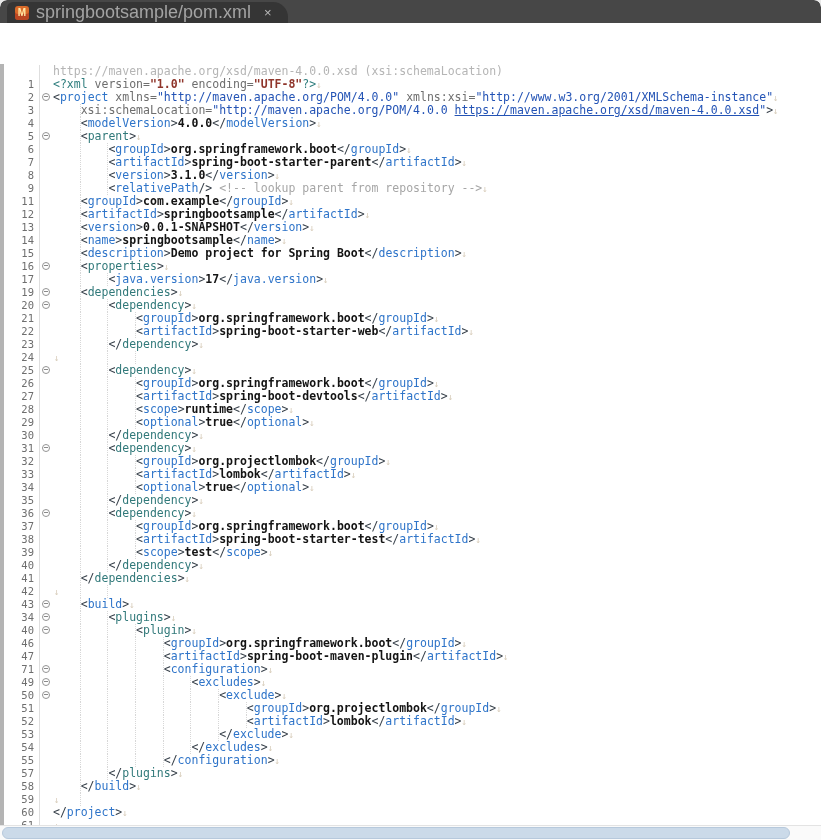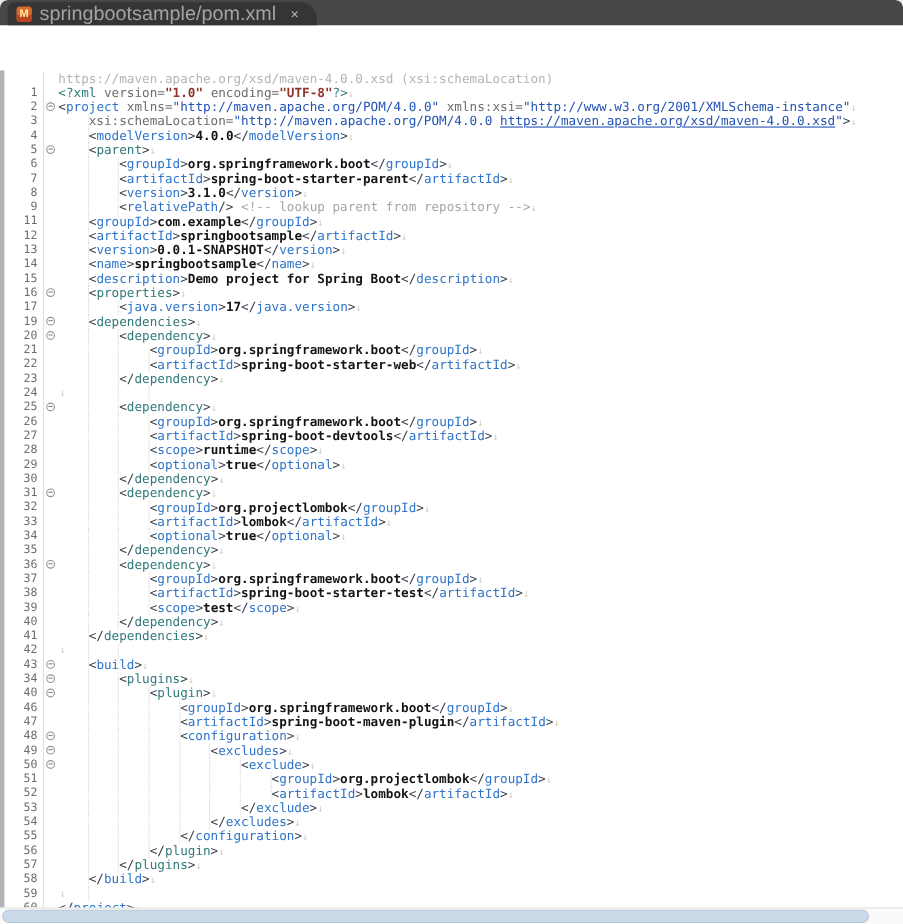--- a/index.html
+++ b/index.html
@@ -110,29 +110,28 @@
         <div class="row"><div class="g-num">38</div><div class="g-fold"></div><div class="code"><span class="iu"></span><span class="iu"></span><span class="iu"></span><span class="br">&lt;</span><span class="bt">artifactId</span><span class="br">&gt;</span><span class="tx">spring-boot-starter-test</span><span class="br">&lt;/</span><span class="bt">artifactId</span><span class="br">&gt;</span><span class="eol">↓</span></div></div>
         <div class="row"><div class="g-num">39</div><div class="g-fold"></div><div class="code"><span class="iu"></span><span class="iu"></span><span class="iu"></span><span class="br">&lt;</span><span class="bt">scope</span><span class="br">&gt;</span><span class="tx">test</span><span class="br">&lt;/</span><span class="bt">scope</span><span class="br">&gt;</span><span class="eol">↓</span></div></div>
         <div class="row"><div class="g-num">40</div><div class="g-fold"></div><div class="code"><span class="iu"></span><span class="iu"></span><span class="br">&lt;/</span><span class="tt">dependency</span><span class="br">&gt;</span><span class="eol">↓</span></div></div>
         <div class="row"><div class="g-num">41</div><div class="g-fold"></div><div class="code"><span class="iu"></span><span class="br">&lt;/</span><span class="tt">dependencies</span><span class="br">&gt;</span><span class="eol">↓</span></div></div>
         <div class="row"><div class="g-num">42</div><div class="g-fold"></div><div class="code"><span class="iu"></span><span class="iu"></span><span class="eol abs">↓</span></div></div>
         <div class="row"><div class="g-num">43</div><div class="g-fold"><span class="fold-dot"></span></div><div class="code"><span class="iu"></span><span class="br">&lt;</span><span class="bt">build</span><span class="br">&gt;</span><span class="eol">↓</span></div></div>
         <div class="row"><div class="g-num">34</div><div class="g-fold"><span class="fold-dot"></span></div><div class="code"><span class="iu"></span><span class="iu"></span><span class="br">&lt;</span><span class="tt">plugins</span><span class="br">&gt;</span><span class="eol">↓</span></div></div>
         <div class="row"><div class="g-num">40</div><div class="g-fold"><span class="fold-dot"></span></div><div class="code"><span class="iu"></span><span class="iu"></span><span class="iu"></span><span class="br">&lt;</span><span class="tt">plugin</span><span class="br">&gt;</span><span class="eol">↓</span></div></div>
         <div class="row"><div class="g-num">46</div><div class="g-fold"></div><div class="code"><span class="iu"></span><span class="iu"></span><span class="iu"></span><span class="iu"></span><span class="br">&lt;</span><span class="bt">groupId</span><span class="br">&gt;</span><span class="tx">org.springframework.boot</span><span class="br">&lt;/</span><span class="bt">groupId</span><span class="br">&gt;</span><span class="eol">↓</span></div></div>
         <div class="row"><div class="g-num">47</div><div class="g-fold"></div><div class="code"><span class="iu"></span><span class="iu"></span><span class="iu"></span><span class="iu"></span><span class="br">&lt;</span><span class="bt">artifactId</span><span class="br">&gt;</span><span class="tx">spring-boot-maven-plugin</span><span class="br">&lt;/</span><span class="bt">artifactId</span><span class="br">&gt;</span><span class="eol">↓</span></div></div>
-        <div class="row"><div class="g-num">48</div><div class="g-fold"><span class="fold-dot"></span></div><div class="code"><span class="iu"></span><span class="iu"></span><span class="iu"></span><span class="iu"></span><span class="br">&lt;</span><span class="bt">configuration</span><span class="br">&gt;</span><span class="eol">↓</span></div></div>
+        <div class="row"><div class="g-num">71</div><div class="g-fold"><span class="fold-dot"></span></div><div class="code"><span class="iu"></span><span class="iu"></span><span class="iu"></span><span class="iu"></span><span class="br">&lt;</span><span class="bt">configuration</span><span class="br">&gt;</span><span class="eol">↓</span></div></div>
         <div class="row"><div class="g-num">49</div><div class="g-fold"><span class="fold-dot"></span></div><div class="code"><span class="iu"></span><span class="iu"></span><span class="iu"></span><span class="iu"></span><span class="iu"></span><span class="br">&lt;</span><span class="bt">excludes</span><span class="br">&gt;</span><span class="eol">↓</span></div></div>
         <div class="row"><div class="g-num">50</div><div class="g-fold"><span class="fold-dot"></span></div><div class="code"><span class="iu"></span><span class="iu"></span><span class="iu"></span><span class="iu"></span><span class="iu"></span><span class="iu"></span><span class="br">&lt;</span><span class="bt">exclude</span><span class="br">&gt;</span><span class="eol">↓</span></div></div>
         <div class="row"><div class="g-num">51</div><div class="g-fold"></div><div class="code"><span class="iu"></span><span class="iu"></span><span class="iu"></span><span class="iu"></span><span class="iu"></span><span class="iu"></span><span class="iu"></span><span class="br">&lt;</span><span class="bt">groupId</span><span class="br">&gt;</span><span class="tx">org.projectlombok</span><span class="br">&lt;/</span><span class="bt">groupId</span><span class="br">&gt;</span><span class="eol">↓</span></div></div>
         <div class="row"><div class="g-num">52</div><div class="g-fold"></div><div class="code"><span class="iu"></span><span class="iu"></span><span class="iu"></span><span class="iu"></span><span class="iu"></span><span class="iu"></span><span class="iu"></span><span class="br">&lt;</span><span class="bt">artifactId</span><span class="br">&gt;</span><span class="tx">lombok</span><span class="br">&lt;/</span><span class="bt">artifactId</span><span class="br">&gt;</span><span class="eol">↓</span></div></div>
         <div class="row"><div class="g-num">53</div><div class="g-fold"></div><div class="code"><span class="iu"></span><span class="iu"></span><span class="iu"></span><span class="iu"></span><span class="iu"></span><span class="iu"></span><span class="br">&lt;/</span><span class="bt">exclude</span><span class="br">&gt;</span><span class="eol">↓</span></div></div>
         <div class="row"><div class="g-num">54</div><div class="g-fold"></div><div class="code"><span class="iu"></span><span class="iu"></span><span class="iu"></span><span class="iu"></span><span class="iu"></span><span class="br">&lt;/</span><span class="bt">excludes</span><span class="br">&gt;</span><span class="eol">↓</span></div></div>
         <div class="row"><div class="g-num">55</div><div class="g-fold"></div><div class="code"><span class="iu"></span><span class="iu"></span><span class="iu"></span><span class="iu"></span><span class="br">&lt;/</span><span class="bt">configuration</span><span class="br">&gt;</span><span class="eol">↓</span></div></div>
-        <div class="row"><div class="g-num">56</div><div class="g-fold"></div><div class="code"><span class="iu"></span><span class="iu"></span><span class="iu"></span><span class="br">&lt;/</span><span class="tt">plugin</span><span class="br">&gt;</span><span class="eol">↓</span></div></div>
         <div class="row"><div class="g-num">57</div><div class="g-fold"></div><div class="code"><span class="iu"></span><span class="iu"></span><span class="br">&lt;/</span><span class="tt">plugins</span><span class="br">&gt;</span><span class="eol">↓</span></div></div>
         <div class="row"><div class="g-num">58</div><div class="g-fold"></div><div class="code"><span class="iu"></span><span class="br">&lt;/</span><span class="bt">build</span><span class="br">&gt;</span><span class="eol">↓</span></div></div>
         <div class="row"><div class="g-num">59</div><div class="g-fold"></div><div class="code"><span class="iu"></span><span class="eol abs">↓</span></div></div>
         <div class="row"><div class="g-num">60</div><div class="g-fold"></div><div class="code"><span class="br">&lt;/</span><span class="bt">project</span><span class="br">&gt;</span><span class="eol">↓</span></div></div>
         <div class="row"><div class="g-num">61</div><div class="g-fold"></div><div class="code"><span class="eol abs">↓</span></div></div>
       </div>
   </div>
 
   <div class="hscroll">
     <div class="hthumb"></div>

